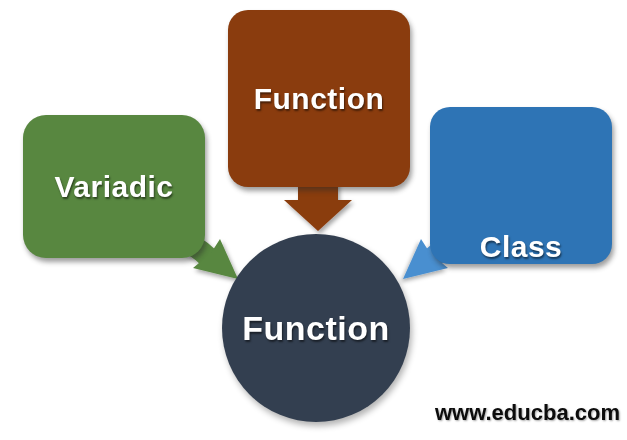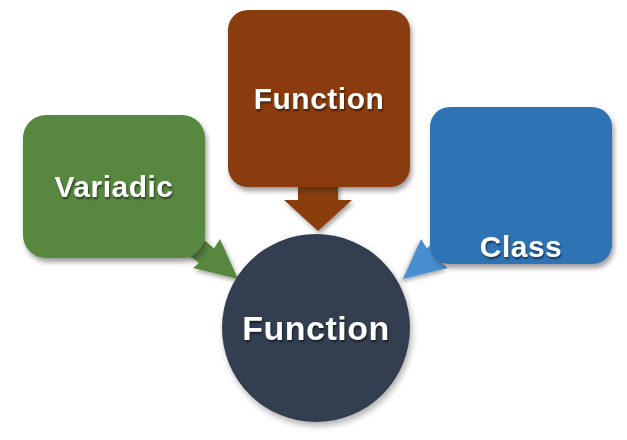--- a/index.html
+++ b/index.html
@@ -113,14 +113,15 @@
   </div>
 
   <div class="node-box box-class">
     <span class="label">Class</span>
   </div>
 
   <div class="node-circle">
     <span class="label">Function</span>
   </div>
 
+  <div class="watermark">www.educba.com</div>
 
 </div>
 
 </body></html>

